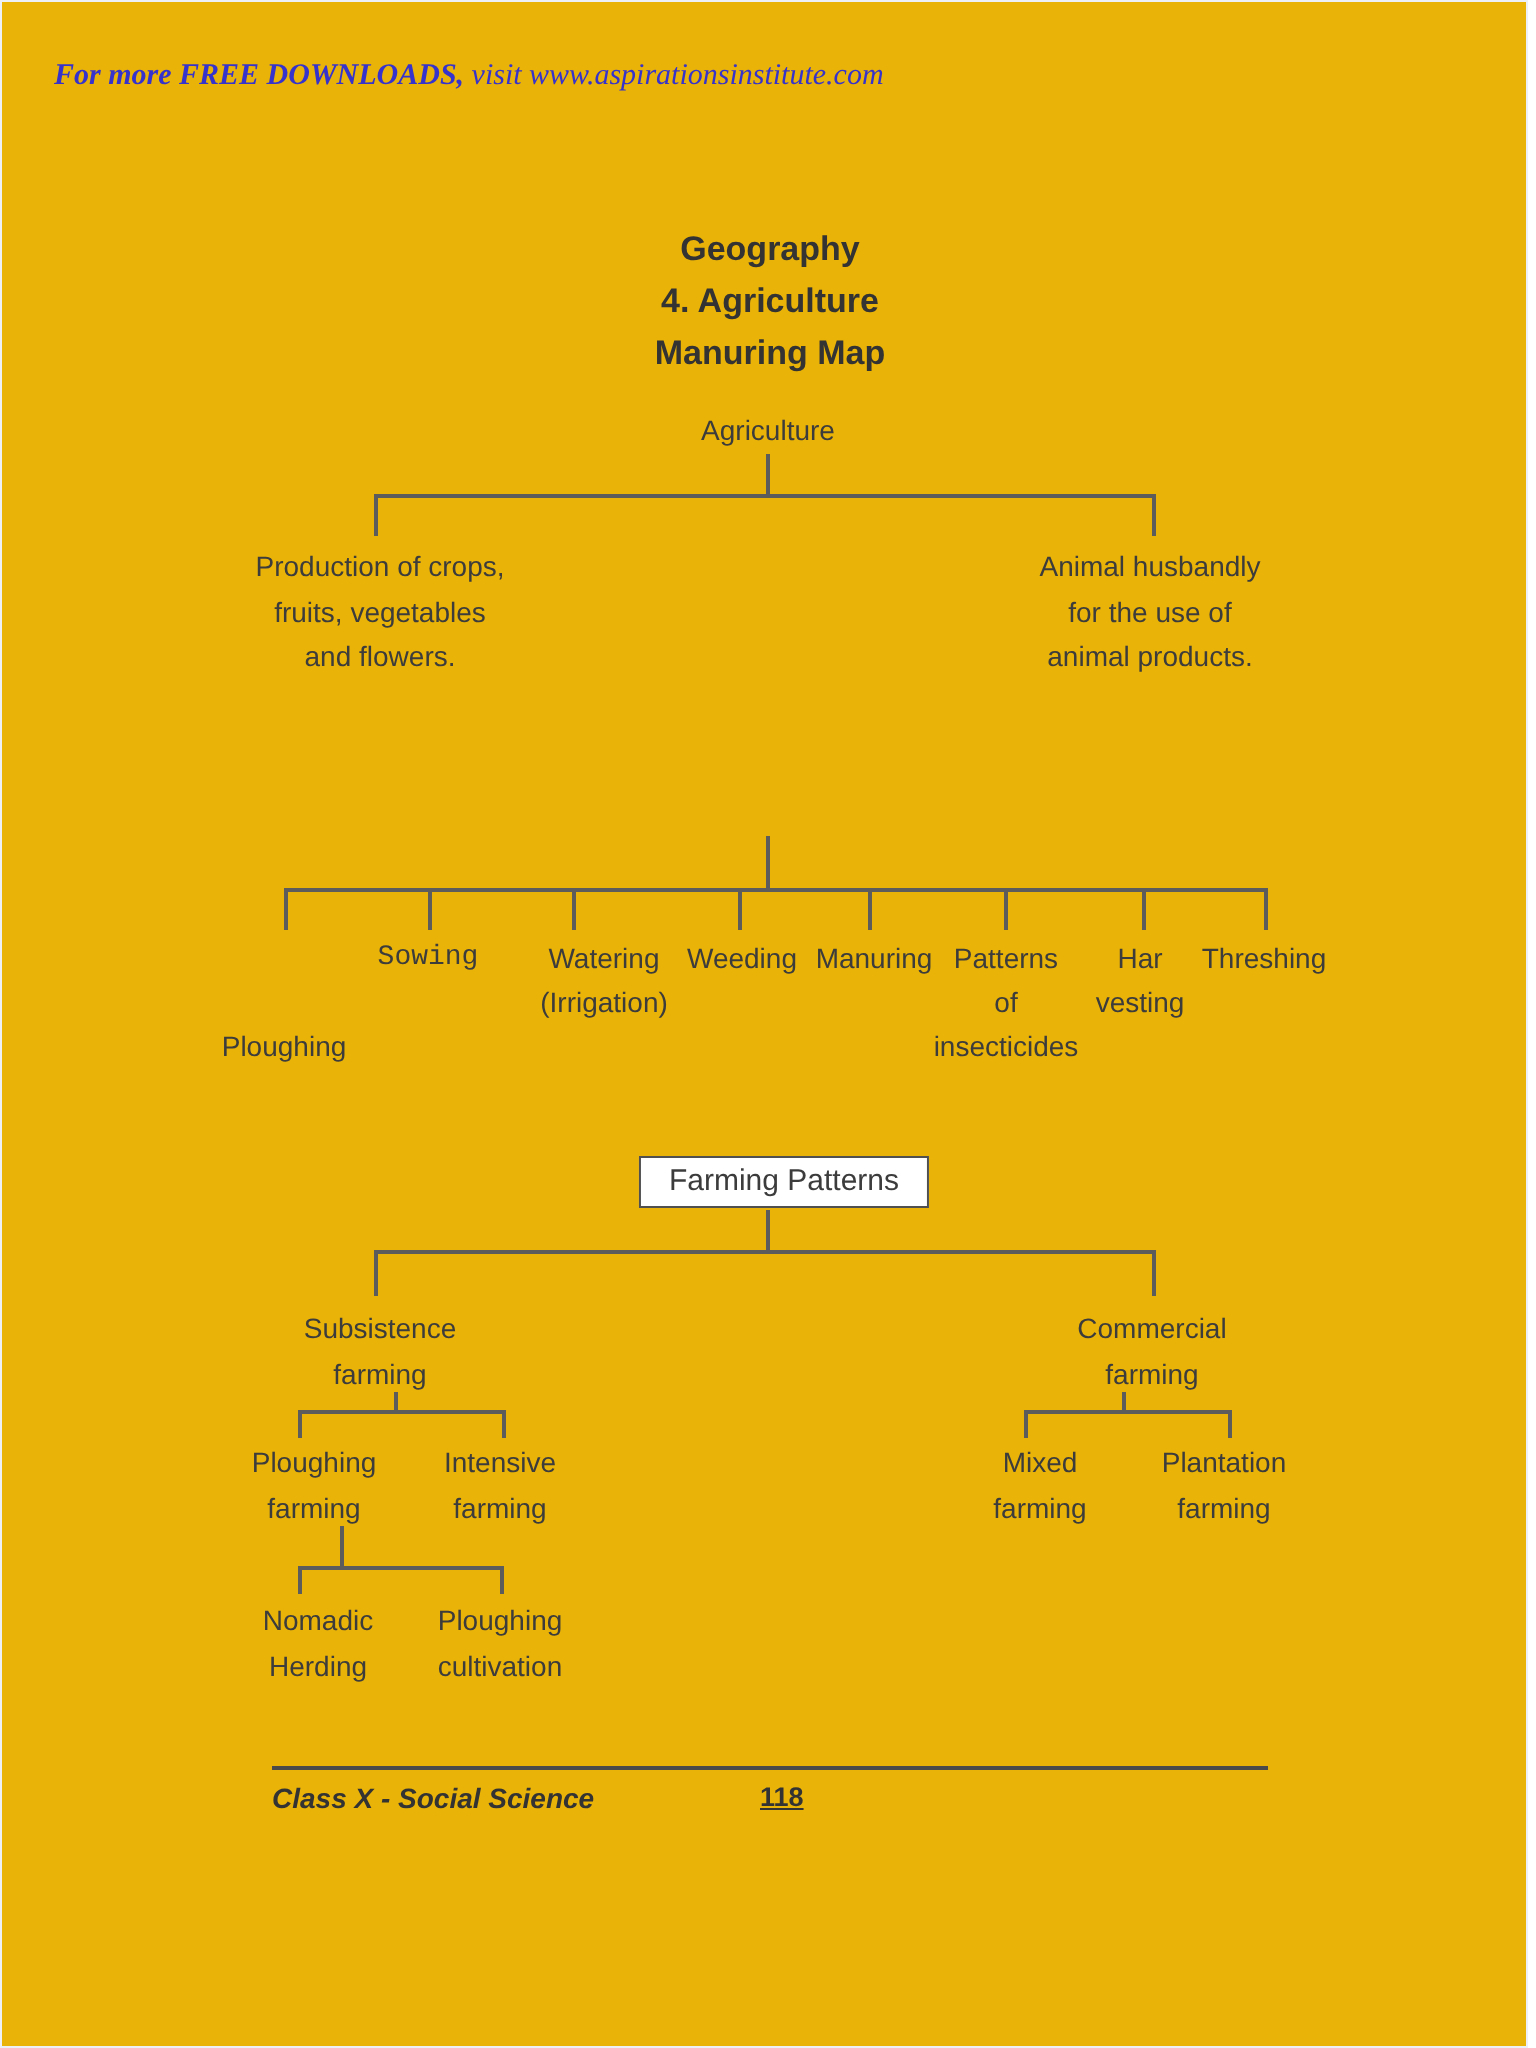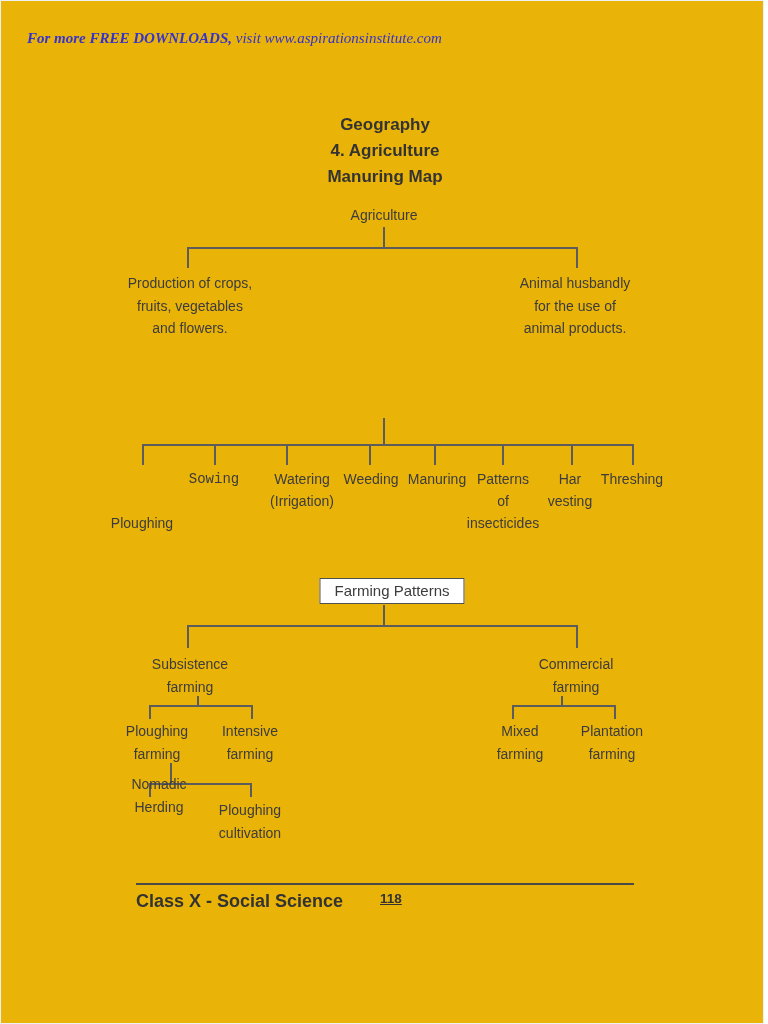--- a/index.html
+++ b/index.html
@@ -31,21 +31,21 @@
   .vl{position:absolute;width:1.5px;background:var(--line);}
   .hl{position:absolute;height:1.5px;background:var(--line);}
   .node-box{
     position:absolute;transform:translateX(-50%);
     border:1.5px solid #505050;background:#fff;
     font-size:15px;line-height:20px;color:var(--text);
     padding:2px 14px;white-space:nowrap;
   }
   .footer-rule{position:absolute;top:883px;left:136px;width:498px;height:1.5px;background:#4a4a4a;}
   .footer-left{
-    position:absolute;left:136px;top:891px;font-size:18px;font-weight:bold;color:#333;
+    position:absolute;left:136px;top:891px;font-size:14px;font-weight:bold;font-style:italic;color:#333;
   }
   .footer-page{
     position:absolute;left:380px;top:891px;font-size:13.5px;font-weight:bold;color:#333;text-decoration:underline;
   }
 </style>
 </head>
 <body>
 
 <div id="page">
 
@@ -158,21 +158,21 @@
   <div class="lbl" style="left:612px;top:720px;">
     <div>Plantation</div>
     <div>farming</div>
   </div>
 
   <div class="vl" style="left:170px;top:763px;height:20px;"></div>
   <div class="hl" style="left:149px;top:783px;width:101px;"></div>
   <div class="vl" style="left:149px;top:783px;height:14px;"></div>
   <div class="vl" style="left:250px;top:783px;height:14px;"></div>
 
-  <div class="lbl" style="left:159px;top:773px;">
+  <div class="lbl" style="left:159px;top:799px;">
     <div>Nomadic</div>
     <div>Herding</div>
   </div>
   <div class="lbl" style="left:250px;top:799px;">
     <div>Ploughing</div>
     <div>cultivation</div>
   </div>
 
   <div class="footer-rule"></div>
   <div class="footer-left">Class X - Social Science</div>

